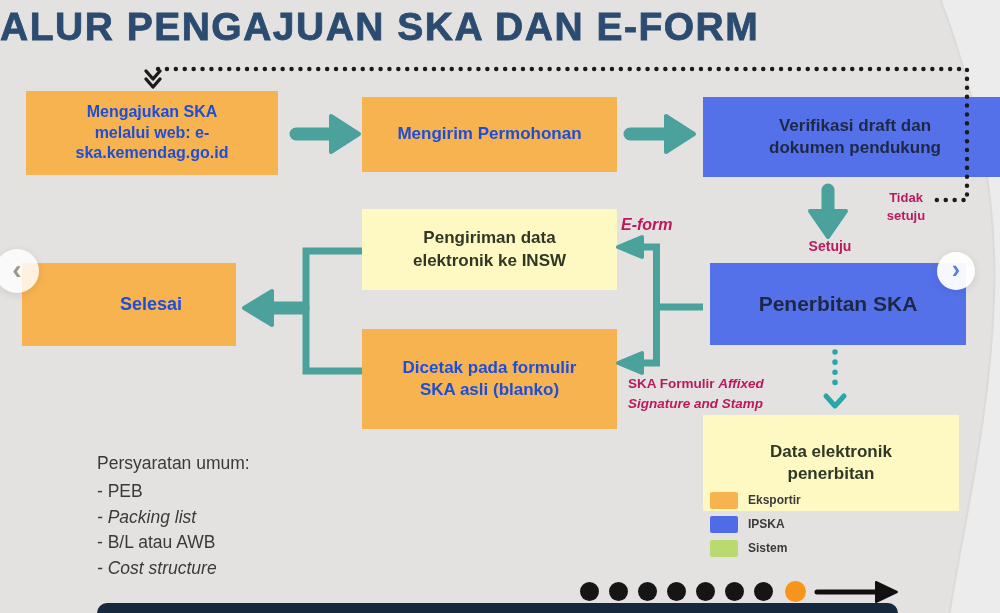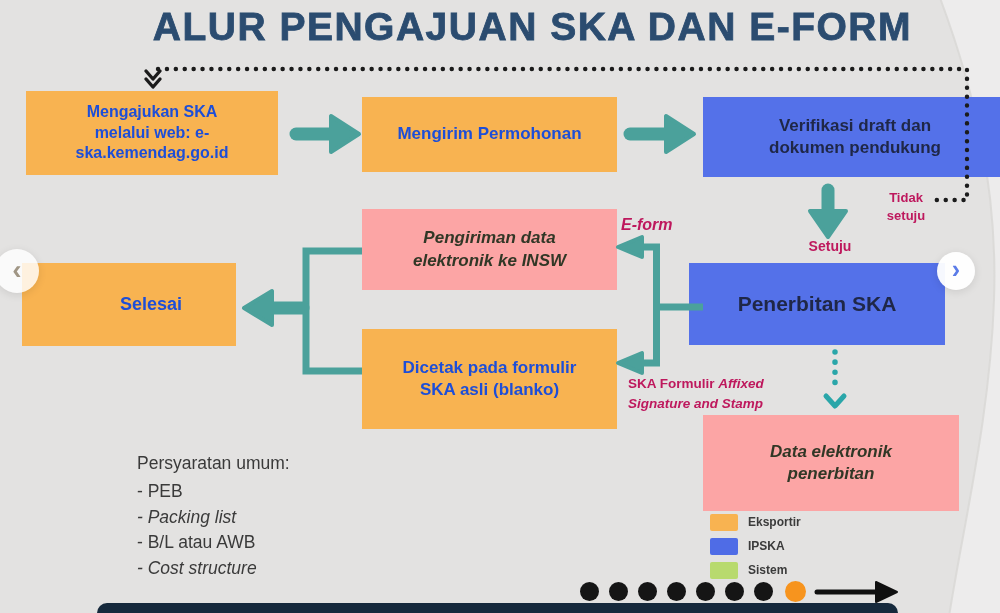--- a/index.html
+++ b/index.html
@@ -7,56 +7,56 @@
   .stage{
     position:relative; width:1000px; height:613px; overflow:hidden;
     background:#e3e2e1;
     font-family:"Liberation Sans", sans-serif;
   }
   svg.bg, svg.connectors{ position:absolute; left:0; top:0; pointer-events:none; }
   svg.bg{ z-index:0; }
   svg.connectors{ z-index:4; }
 
   .title{
-    position:absolute; left:0; top:5px; width:912px; text-align:right;
+    position:absolute; left:0; top:5px; width:912px; text-align:left;
     font-size:39px; font-weight:bold; letter-spacing:1.5px;
     color:#2b4c70; -webkit-text-stroke:0.8px #2b4c70; z-index:2;
   }
 
   .box{
     position:absolute; display:flex; align-items:center; justify-content:center;
     text-align:center; white-space:pre-line; font-weight:bold; z-index:1;
     line-height:1.3; padding:4px;
   }
   .orange{ background:#f8b351; color:#1d4ed8; }
   .blue{ background:#5471e9; color:#1f2747; }
-  .green{ background:#fca5a5; color:#313726;font-style:italic; }
+  .green{ background:#fef9c3; color:#313726; }
 
   .box-a{ left:26px; top:91px;  width:252px; height:84px; font-size:16px; }
   .box-b{ left:362px;top:97px;  width:255px; height:75px; font-size:17px; }
   .box-c{ left:703px;top:97px;  width:304px; height:80px; font-size:17px; }
-  .box-d{ left:689px;top:263px; width:256px; height:82px; font-size:21px; }
+  .box-d{ left:710px;top:263px; width:256px; height:82px; font-size:21px; }
   .box-e{ left:703px;top:415px; width:256px; height:96px; font-size:17px; }
   .box-f{ left:362px;top:209px; width:255px; height:81px; font-size:17px; }
   .box-g{ left:362px;top:329px; width:255px; height:100px; font-size:17px; }
   .box-h{ left:22px; top:263px; width:214px; height:83px; font-size:18px;padding-left:48px; }
 
   .note{ position:absolute; color:#be185d; z-index:2; white-space:pre-line; }
   .lbl-eform{ left:621px; top:216px; width:70px; font-size:16px; font-weight:bold; font-style:italic; }
   .lbl-tidak{ left:878px; top:189px; width:56px; font-size:13px; font-weight:bold; text-align:center; line-height:1.35; }
   .lbl-setuju{ left:800px; top:238px; width:60px; font-size:14px; font-weight:bold; text-align:center; }
   .lbl-ska{ left:628px; top:374px; width:190px; font-size:13.5px; font-weight:bold; line-height:1.45; white-space:normal; }
   .lbl-ska .it{ font-style:italic; }
 
-  .requirements{ position:absolute; left:97px; top:453px; z-index:2; color:#3a3a3a;margin-left:40px; }
+  .requirements{ position:absolute; left:97px; top:453px; z-index:2; color:#3a3a3a; }
   .requirements .req-title{ font-size:17.5px; margin-bottom:5px; }
   .requirements .req-item{ font-size:17.5px; line-height:25.5px; }
   .requirements .req-item.italic{ font-style:italic; }
 
-  .legend{ position:absolute; left:710px; top:510px; z-index:2; }
+  .legend{ position:absolute; left:710px; top:488px; z-index:2; }
   .legend-row{ display:flex; align-items:center; height:24px; }
   .swatch{ width:28px; height:17px; border-radius:2px; flex:none; }
   .sw-orange{ background:#f8b351; } .sw-blue{ background:#4f6ce6; } .sw-green{ background:#b8da6e; }
   .legend-label{ margin-left:10px; font-size:12px; font-weight:bold; color:#3b3b3b; }
 
   .dots-row{ position:absolute; left:580px; top:581px; display:flex; align-items:center; z-index:5; }
   .dot{ width:19px; height:19px; border-radius:50%; background:#151515; margin-right:10px; }
   .dot.active{ width:21px; height:21px; background:#f7941e; margin-left:2px; margin-right:8px; }
 
   .bottom-bar{

